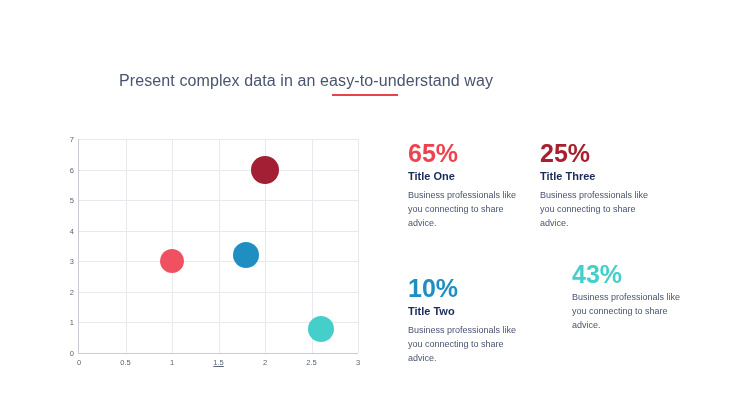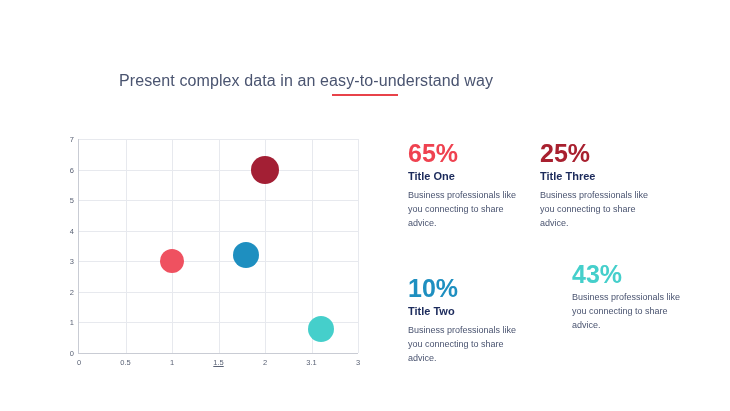--- a/index.html
+++ b/index.html
@@ -138,21 +138,21 @@
         <div class="xtick" style="left: 0px;">0</div>
         <div class="grid-v" style="left: 46.5px;"></div>
         <div class="xtick" style="left: 46.5px;">0.5</div>
         <div class="grid-v" style="left: 93px;"></div>
         <div class="xtick" style="left: 93px;">1</div>
         <div class="grid-v" style="left: 139.5px;"></div>
         <div class="xtick" style="left: 139.5px; text-decoration: underline;">1.5</div>
         <div class="grid-v" style="left: 186px;"></div>
         <div class="xtick" style="left: 186px;">2</div>
         <div class="grid-v" style="left: 232.5px;"></div>
-        <div class="xtick" style="left: 232.5px;">3.1</div>
+        <div class="xtick" style="left: 232.5px;">2.5</div>
         <div class="grid-v" style="left: 279px;"></div>
         <div class="xtick" style="left: 279px;">3</div>
         <div class="ytick" style="top: 214px;">0</div>
         <div class="grid-h" style="top: 183.429px;"></div>
         <div class="ytick" style="top: 183.429px;">1</div>
         <div class="grid-h" style="top: 152.857px;"></div>
         <div class="ytick" style="top: 152.857px;">2</div>
         <div class="grid-h" style="top: 122.286px;"></div>
         <div class="ytick" style="top: 122.286px;">3</div>
         <div class="grid-h" style="top: 91.7143px;"></div>

